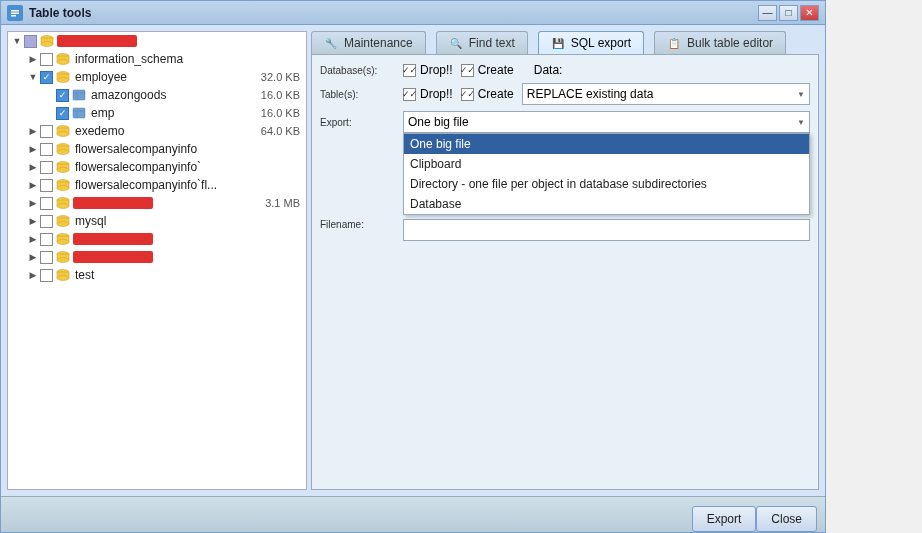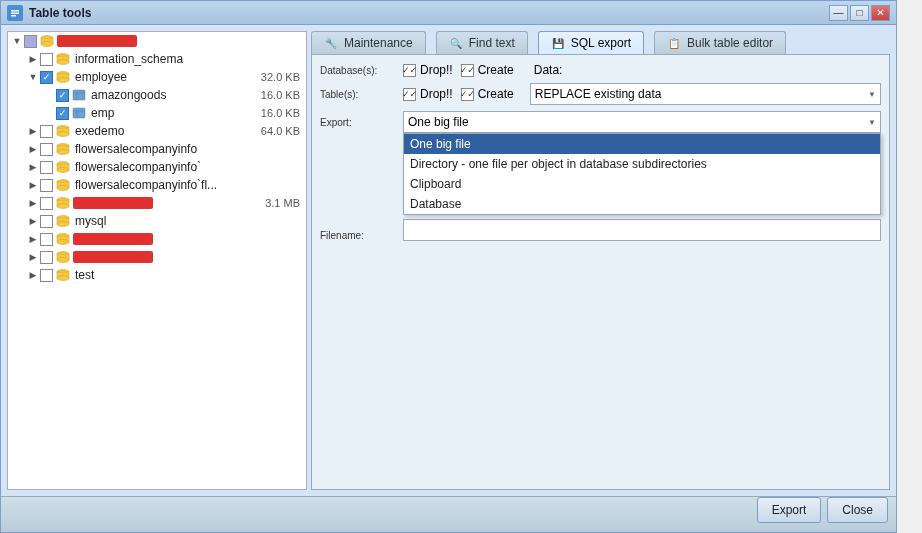--- a/index.html
+++ b/index.html
@@ -7,21 +7,21 @@
       font-family: 'Segoe UI', Tahoma, Geneva, Verdana, sans-serif;
       font-size: 12px;
       background: #f0f0f0;
       width: 922px;
       height: 533px;
       overflow: hidden;
     }
 
     
     .window {
-      width: 897px;
+      width: 826px;
       height: 533px;
       background: #d6e4f7;
       border: 1px solid #7a9fcb;
       display: flex;
       flex-direction: column;
     }
 
     .titlebar {
       background: linear-gradient(to bottom, #bfd5ed, #a8c4e0);
       height: 24px;
@@ -320,43 +320,42 @@
       left: 0;
       right: 0;
       background: white;
       border: 1px solid #9ab;
       z-index: 100;
       box-shadow: 2px 2px 4px rgba(0,0,0,0.2);
     }
 
     .filename-row {
       display: flex;
-      align-items: flex-end;
+      align-items: flex-start;
       gap: 8px;
     }
 
     .filename-input {
       flex: 1;
       height: 22px;
       border: 1px solid #9ab;
       background: white;
       font-size: 12px;
       padding: 1px 4px;
     }
 
     
     .bottom-bar {
       height: 36px;
       background: linear-gradient(to bottom, #d0dfe8, #b8ccd8);
       border-top: 1px solid #9ab;
       display: flex;
-      align-items: flex-start;
+      align-items: flex-end;
       justify-content: flex-end;
       padding: 0 8px;
-      gap: 6px;
     }
 
     .bottom-btn {
       height: 26px;
       padding: 0 14px;
       background: linear-gradient(to bottom, #e8f0f8, #c8d8ec);
       border: 1px solid #7a9fcb;
       border-radius: 3px;
       cursor: pointer;
       font-size: 12px;
@@ -639,38 +638,38 @@
         <div class="form-row">
           <span class="form-label">Table(s):</span>
           <div class="checkbox-group">
             <div class="form-checkbox checked">✓</div>
             <span>Drop!!</span>
           </div>
           <div class="checkbox-group">
             <div class="form-checkbox checked">✓</div>
             <span>Create</span>
           </div>
-          <div class="form-select" style="flex:1; margin-left: 8px;">
+          <div class="form-select" style="flex:1; margin-left: 0;">
             <span>REPLACE existing data</span>
             <span class="select-arrow">▼</span>
           </div>
         </div>
 
         <div class="output-row">
           <span class="form-label">Export:</span>
           <div class="output-select-container">
             <div class="output-select">
               <span>One big file</span>
               <span class="select-arrow">▼</span>
             </div>
 
             <div class="output-dropdown">
               <div class="dropdown-item selected">One big file</div>
+              <div class="dropdown-item">Clipboard</div>
               <div class="dropdown-item">Directory - one file per object in database subdirectories</div>
-              <div class="dropdown-item">Clipboard</div>
               <div class="dropdown-item">Database</div>
             </div>
           </div>
         </div>
 
         <div class="filename-row" style="margin-top: 80px;">
           <span class="form-label">Filename:</span>
           <input class="filename-input" type="text" value="" style="">
         </div>
       </div>

